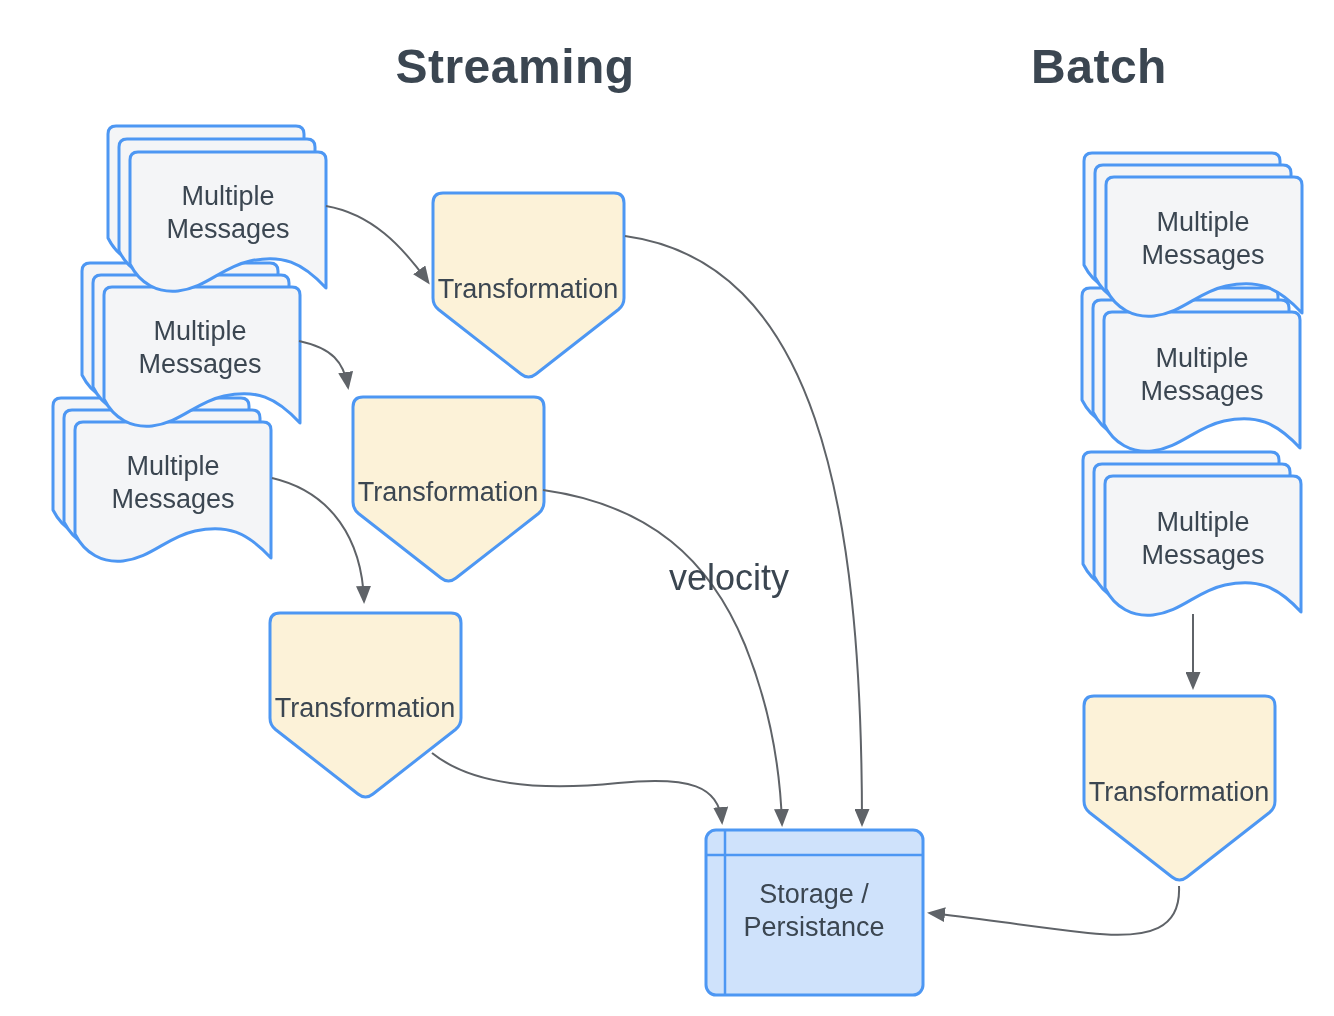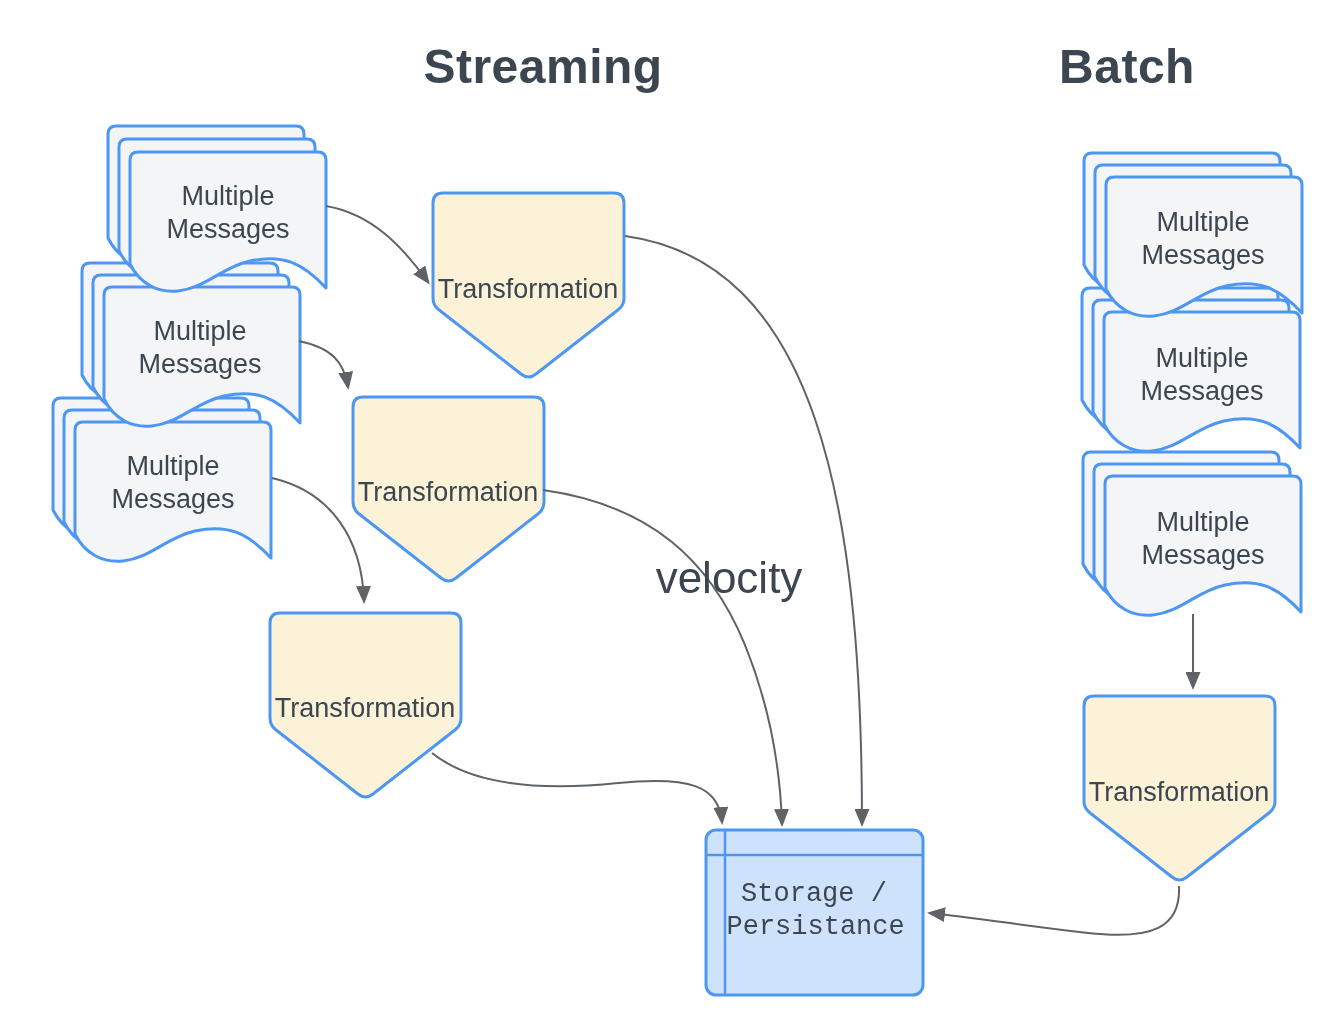--- a/index.html
+++ b/index.html
@@ -5,25 +5,25 @@
   html,body{margin:0;padding:0;background:#ffffff;}
   body{width:1334px;height:1016px;position:relative;font-family:"Liberation Sans",sans-serif;color:var(--text,#3b4651);}
   .canvas{position:absolute;left:0;top:0;width:1334px;height:1016px;}
   svg.scene{position:absolute;left:0;top:0;}
   .doc{fill:var(--doc-fill,#f4f5f7);stroke:var(--accent,#4d97f3);stroke-width:3;stroke-linejoin:round;}
   .penta{fill:var(--transform-fill,#fcf2d8);stroke:var(--accent,#4d97f3);stroke-width:3;stroke-linejoin:round;}
   .storage-shape{fill:var(--storage-fill,#cfe2fb);stroke:var(--accent,#4d97f3);stroke-width:3;}
   .storage-line{stroke:var(--accent,#4d97f3);stroke-width:2.5;fill:none;}
   .edge{fill:none;stroke:var(--edge,#5f6368);stroke-width:2;}
   .label{position:absolute;transform:translate(-50%,-50%);text-align:center;font-size:27px;line-height:1.22;color:var(--text,#3b4651);}
-  .title{font-size:48px;font-weight:bold;white-space:nowrap;letter-spacing:0.5px;margin-left:28px;}
+  .title{font-size:48px;font-weight:bold;white-space:nowrap;letter-spacing:0.5px;}
   .nowrap{white-space:nowrap;}
   .w160{width:160px;}
-  .w175{width:175px;font-family:Liberation Mono, monospace;}
-  .velocity{font-size:44px;white-space:nowrap;}
+  .w175{width:175px;}
+  .velocity{font-size:36px;white-space:nowrap;}
 </style>
 </head>
 <body>
 
 <div class="canvas">
 
   <svg class="scene" width="1334" height="1016" viewBox="0 0 1334 1016">
     <defs>
       <path id="doc-shape" d="M 0,112 L 0,8 Q 0,0 8,0 L 188,0 Q 196,0 196,8 L 196,136
            C 172,110 152,102 120,109

